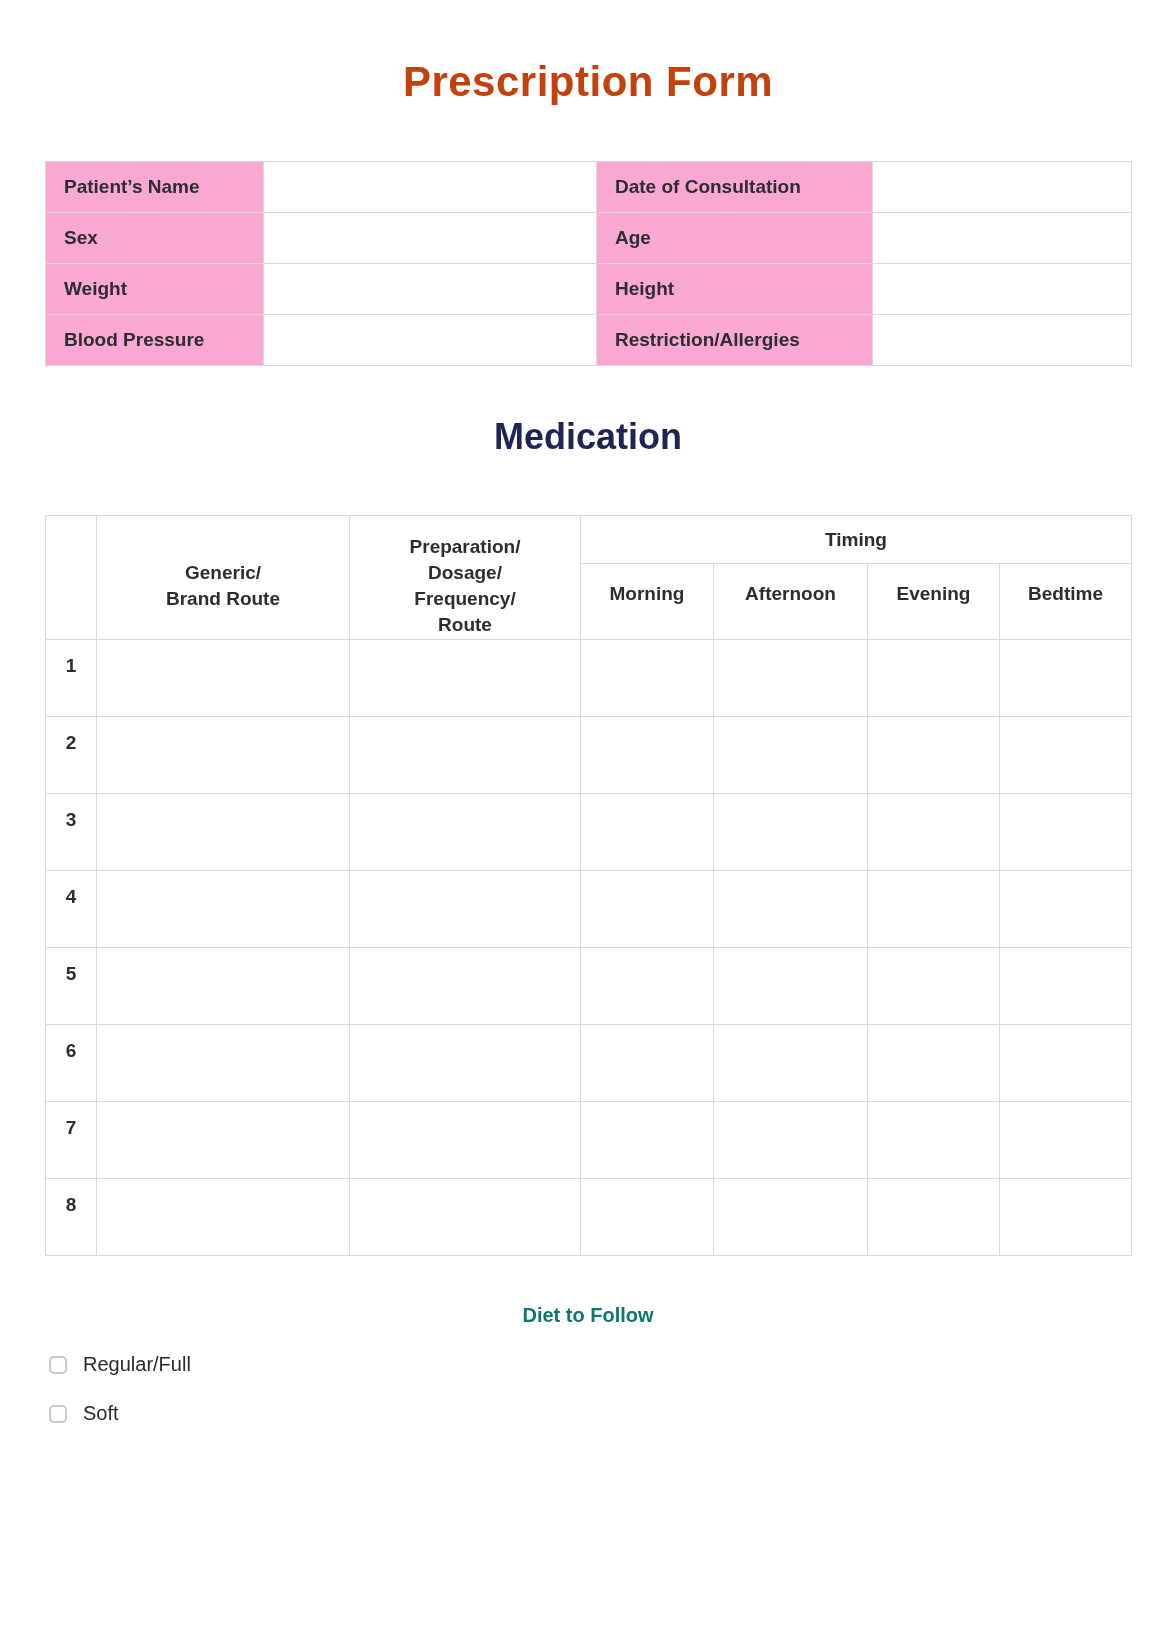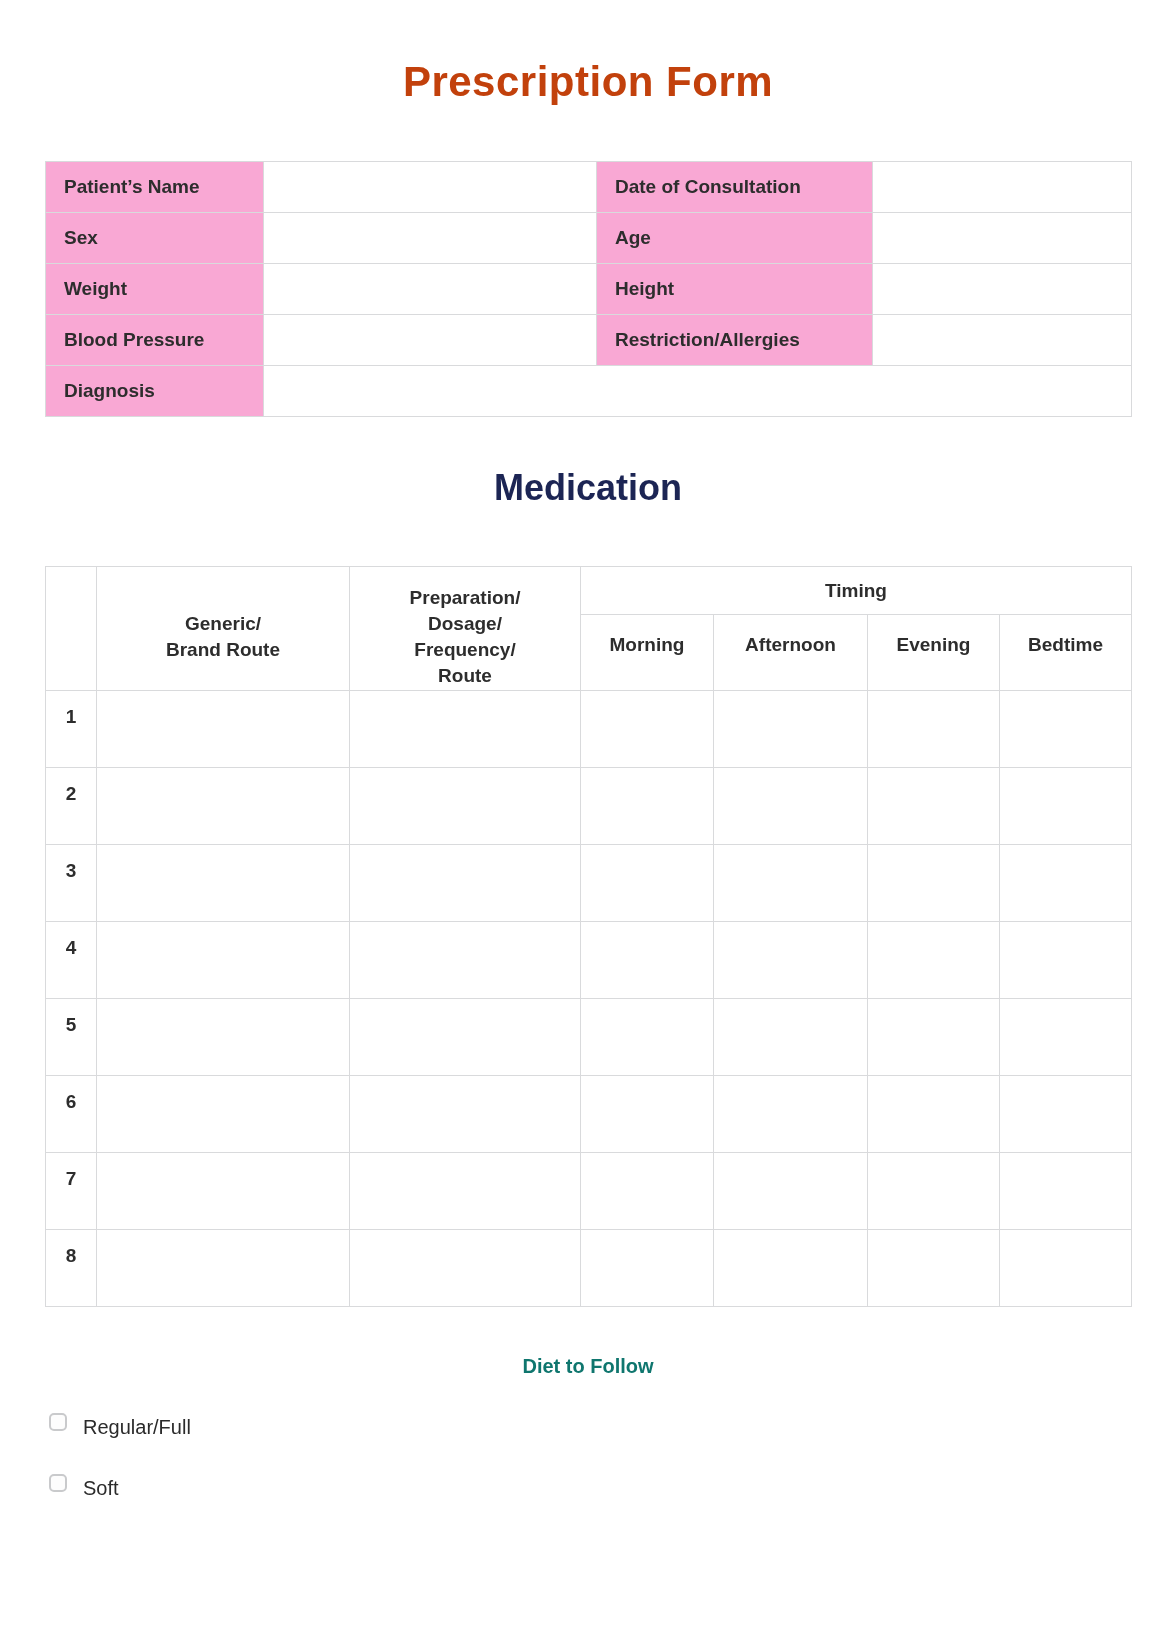--- a/index.html
+++ b/index.html
@@ -101,21 +101,20 @@
     border-radius: 5px;
     background: #fdfdfd;
     margin-left: 4px;
     flex: 0 0 auto;
   }
   .diet-option-label {
     margin-left: 16px;
     font-size: 20px;
     font-weight: normal;
     color: #2b2b2b;
-    margin-top: 12px;
   }
 </style>
 </head>
 <body>
 
 <div class="page">
 
   <h1 class="page-title">Prescription Form</h1>
 
   <table class="patient-table">
@@ -142,24 +141,20 @@
         <td class="plabel">Weight</td>
         <td class="pvalue"></td>
         <td class="plabel">Height</td>
         <td class="pvalue"></td>
       </tr>
       <tr>
         <td class="plabel">Blood Pressure</td>
         <td class="pvalue"></td>
         <td class="plabel">Restriction/Allergies</td>
         <td class="pvalue"></td>
-      </tr>
-      <tr>
-        <td class="plabel">Diagnosis</td>
-        <td class="pvalue" colspan="3"></td>
       </tr>
     </tbody>
   </table>
 
   <h2 class="section-title">Medication</h2>
 
   <table class="medication-table">
     <colgroup>
       <col style="width:51px">
         <col style="width:253px">

